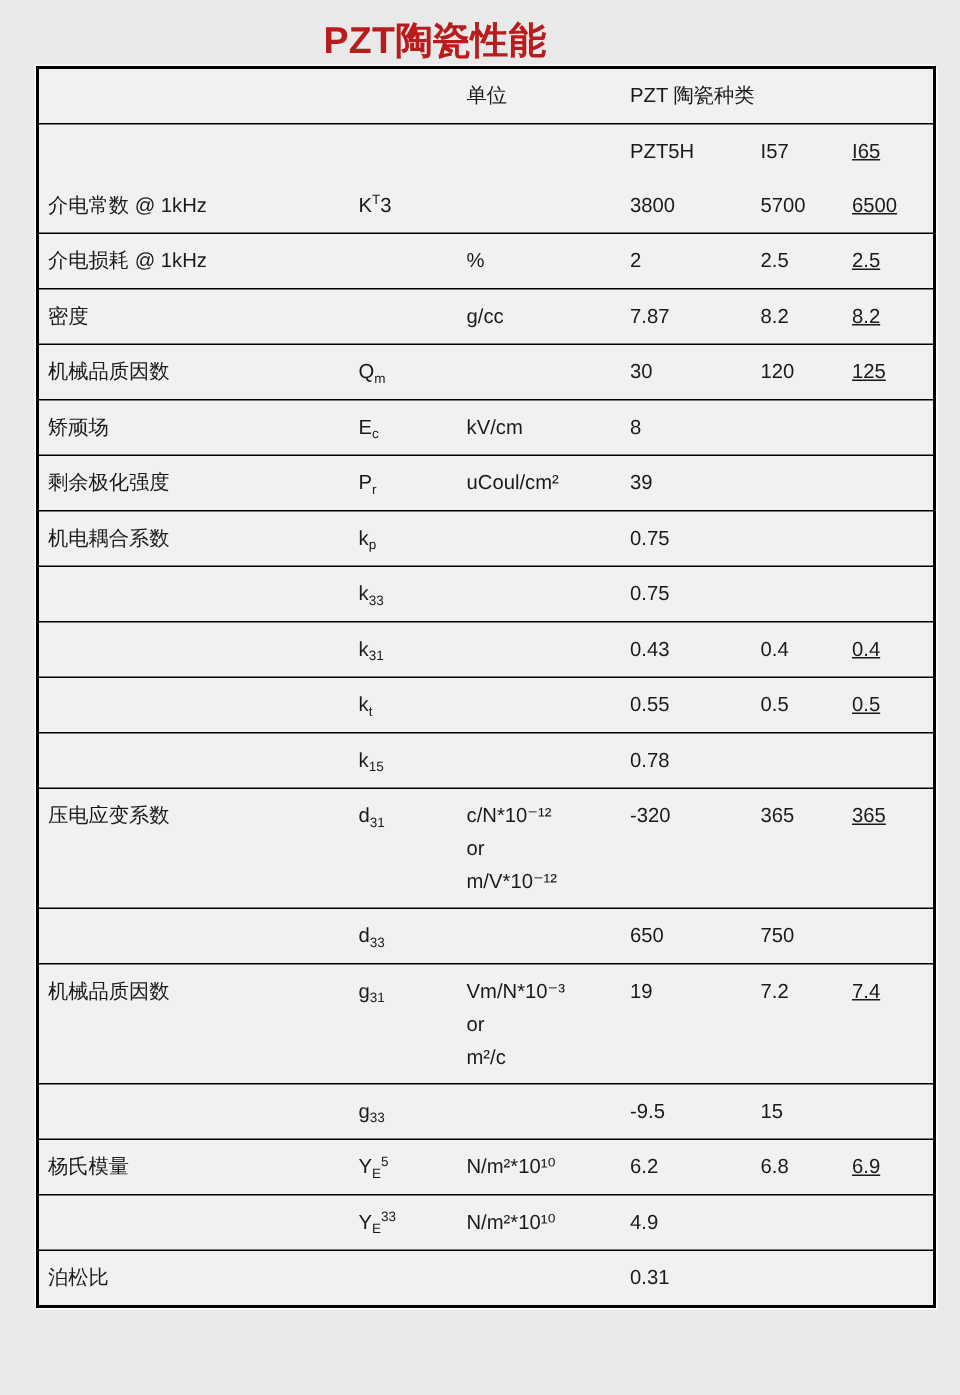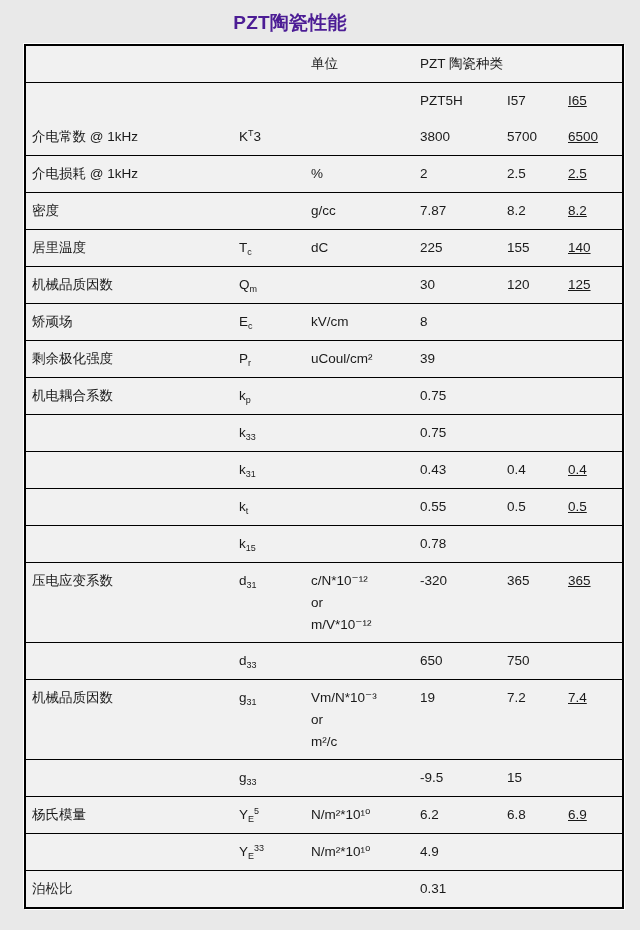--- a/index.html
+++ b/index.html
@@ -14,23 +14,23 @@
       font-family: "Liberation Sans", "DejaVu Sans", sans-serif;
       color: #1a1a1a;
       position: relative;
     }
     .title {
       position: absolute;
       top: 10px;
       left: 0;
       width: 580px;
       text-align: center;
-      font-size: 19px;
+      font-size: 25px;
       font-weight: bold;
-      color: #4c1d95;
+      color: #b91c1c;
       letter-spacing: 0.2px;
     }
     .table-wrap {
       position: absolute;
       left: 24px;
       top: 44px;
       width: 596px;
       border: 2px solid #000;
       background: #f1f1f1;
       box-shadow: -1px -1px 0 #ffffff, 1px 1px 0 #ffffff;
@@ -97,30 +97,20 @@
         <span class="cell c-label">密度</span>
         <span class="cell c-sym"><span></span></span>
         <span class="cell c-unit unit-lines">
           <span>g/cc</span>
         </span>
         <span class="cell c-v1">7.87</span>
         <span class="cell c-v2">8.2</span>
         <span class="cell c-v3">8.2</span>
       </div>
       <div class="row">
-        <span class="cell c-label">居里温度</span>
-        <span class="cell c-sym"><span>T</span><sub>c</sub></span>
-        <span class="cell c-unit unit-lines">
-          <span>dC</span>
-        </span>
-        <span class="cell c-v1">225</span>
-        <span class="cell c-v2">155</span>
-        <span class="cell c-v3">140</span>
-      </div>
-      <div class="row">
         <span class="cell c-label">机械品质因数</span>
         <span class="cell c-sym"><span>Q</span><sub>m</sub></span>
         <span class="cell c-unit unit-lines">
           <span></span>
         </span>
         <span class="cell c-v1">30</span>
         <span class="cell c-v2">120</span>
         <span class="cell c-v3">125</span>
       </div>
       <div class="row">

